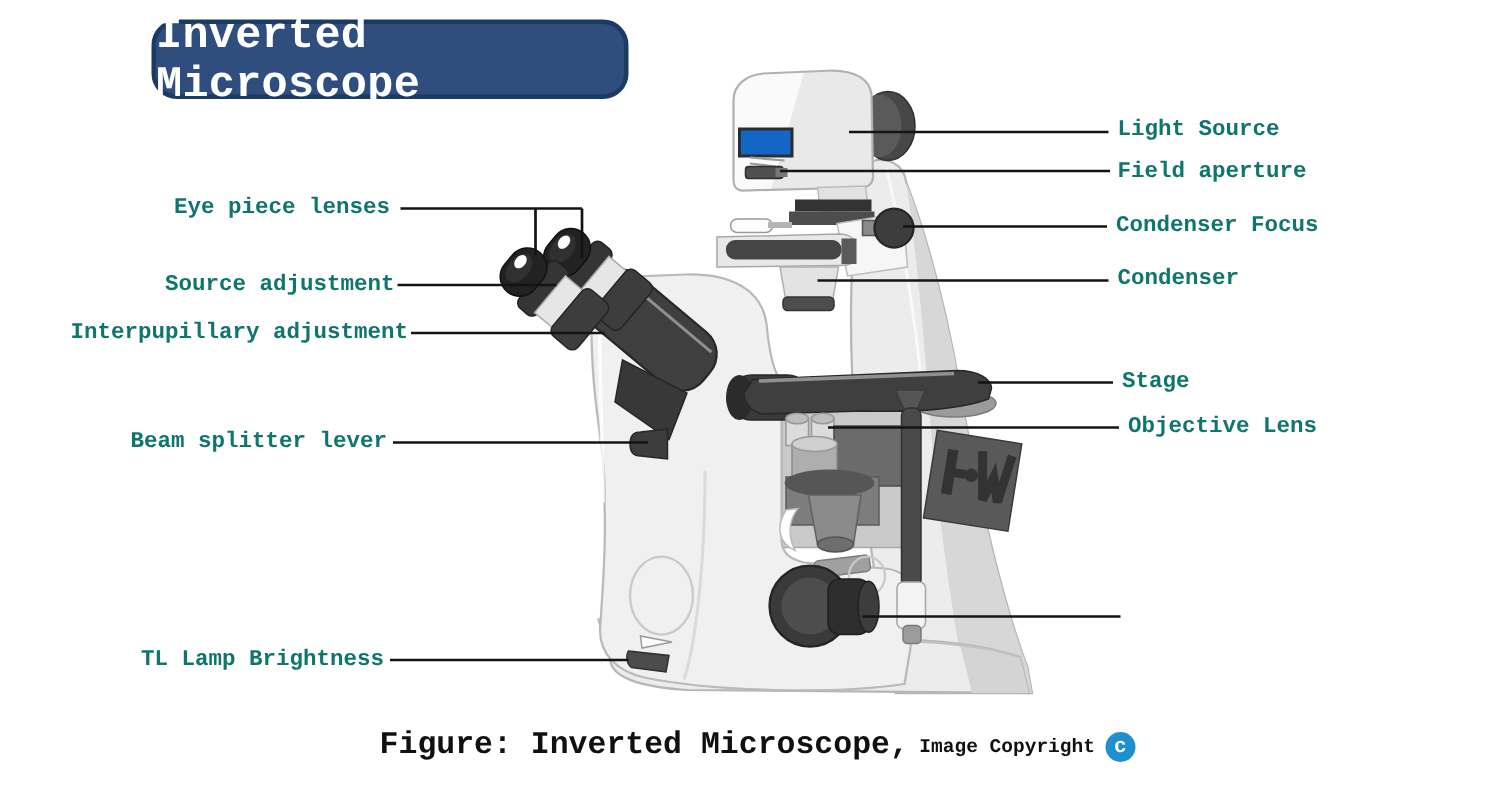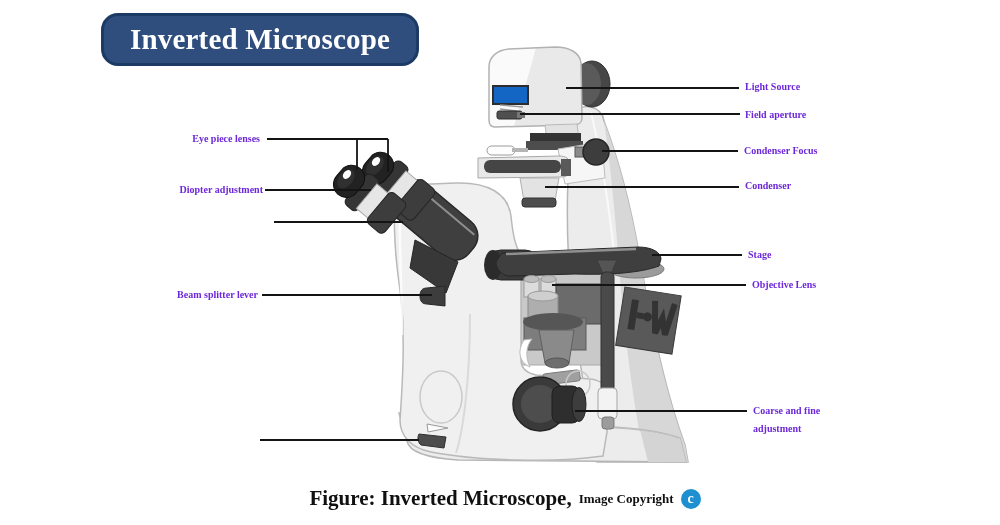--- a/index.html
+++ b/index.html
@@ -1,23 +1,23 @@
 <!DOCTYPE html>
 <html><head>
 <meta charset="utf-8">
 <style>
   html,body{margin:0;padding:0;background:#ffffff;}
   #frame{position:relative;width:1000px;height:523px;background:#ffffff;overflow:hidden;
-         font-family:Liberation Serif, serif;}
+         font-family:Liberation Mono, monospace;}
   #title-badge{position:absolute;left:101px;top:13px;width:318px;height:53px;
     background:#2f4e7d;border:3.5px solid #1b3a64;border-radius:17px;box-sizing:border-box;
     display:flex;align-items:center;justify-content:center;
     color:#ffffff;font-size:29px;font-weight:700;letter-spacing:.2px;}
   svg.diagram{position:absolute;left:0;top:0;}
-  .lbl{position:absolute;font-weight:700;font-size:10px;color:#6d28d9;line-height:18px;white-space:nowrap;}
+  .lbl{position:absolute;font-weight:700;font-size:15px;color:#0f766e;line-height:18px;white-space:nowrap;}
   .lbl.left{text-align:left;}
   .lbl.wrap{white-space:normal;width:118px;}
   #caption{position:absolute;left:0;right:0;top:486px;display:flex;align-items:center;
     justify-content:center;gap:7px;color:#101010;padding-left:10px;}
   .cap-main{font-size:21px;font-weight:700;}
   .cap-sub,.cap-author{font-size:13px;font-weight:700;}
   .c-icon{display:inline-flex;width:20px;height:20px;border-radius:50%;background:#1e8fd0;
     color:#fff;font-size:14px;font-weight:700;align-items:center;justify-content:center;line-height:20px;}
 </style>
 </head>
@@ -168,30 +168,31 @@
       <path d="M545,187 H739"></path>
       <path d="M652,255 H742"></path>
       <path d="M552,285 H746"></path>
       <path d="M575,411 H747"></path>
     </g>
   </svg>
 
   <div id="title-badge">Inverted Microscope</div>
 
   <div class="lbl left" style="right:740px;top:130px">Eye piece lenses</div>
-  <div class="lbl left" style="right:737px;top:181px">Diopter adjustment</div>
+  <div class="lbl left" style="right:737px;top:181px">Source adjustment</div>
+  <div class="lbl left" style="right:728px;top:213px">Interpupillary adjustment</div>
   <div class="lbl left" style="right:742px;top:286px">Beam splitter lever</div>
+  <div class="lbl left" style="right:744px;top:431px">TL Lamp Brightness</div>
 
   <div class="lbl" style="left:745px;top:78px">Light Source</div>
   <div class="lbl" style="left:745px;top:106px">Field aperture</div>
   <div class="lbl" style="left:744px;top:142px">Condenser Focus</div>
   <div class="lbl" style="left:745px;top:177px">Condenser</div>
   <div class="lbl" style="left:748px;top:246px">Stage</div>
   <div class="lbl" style="left:752px;top:276px">Objective Lens</div>
-  <div class="lbl wrap" style="left:753px;top:402px">Coarse and fine adjustment</div>
 
   <div id="caption">
     <span class="cap-main">Figure: Inverted Microscope,</span>
     <span class="cap-sub">Image Copyright</span>
     <span class="c-icon">c</span>
   </div>
 
 </div>
 
 </body></html>

